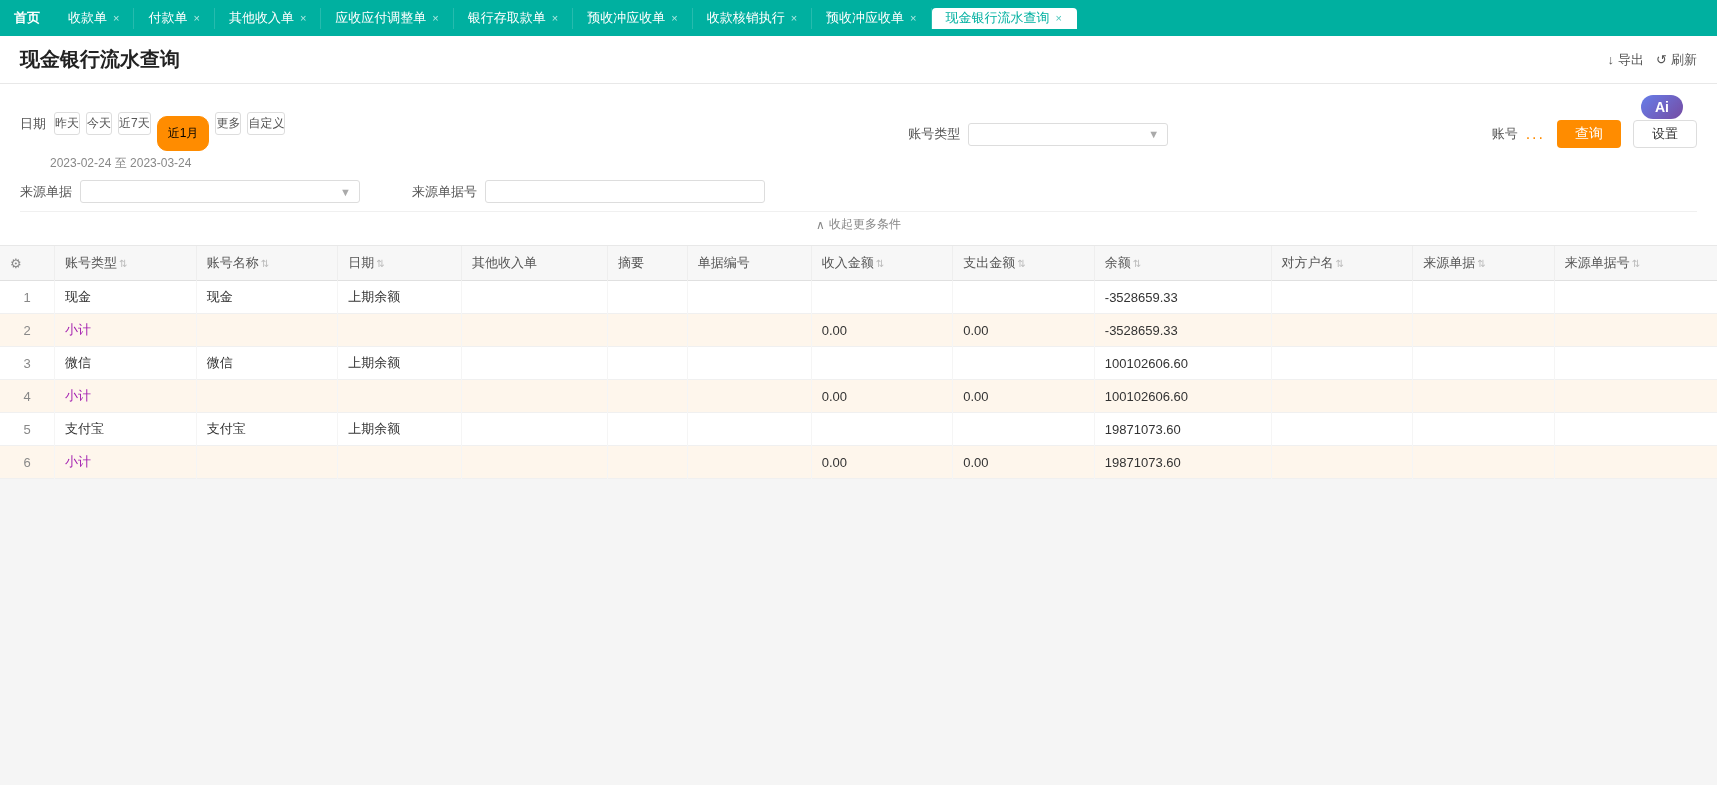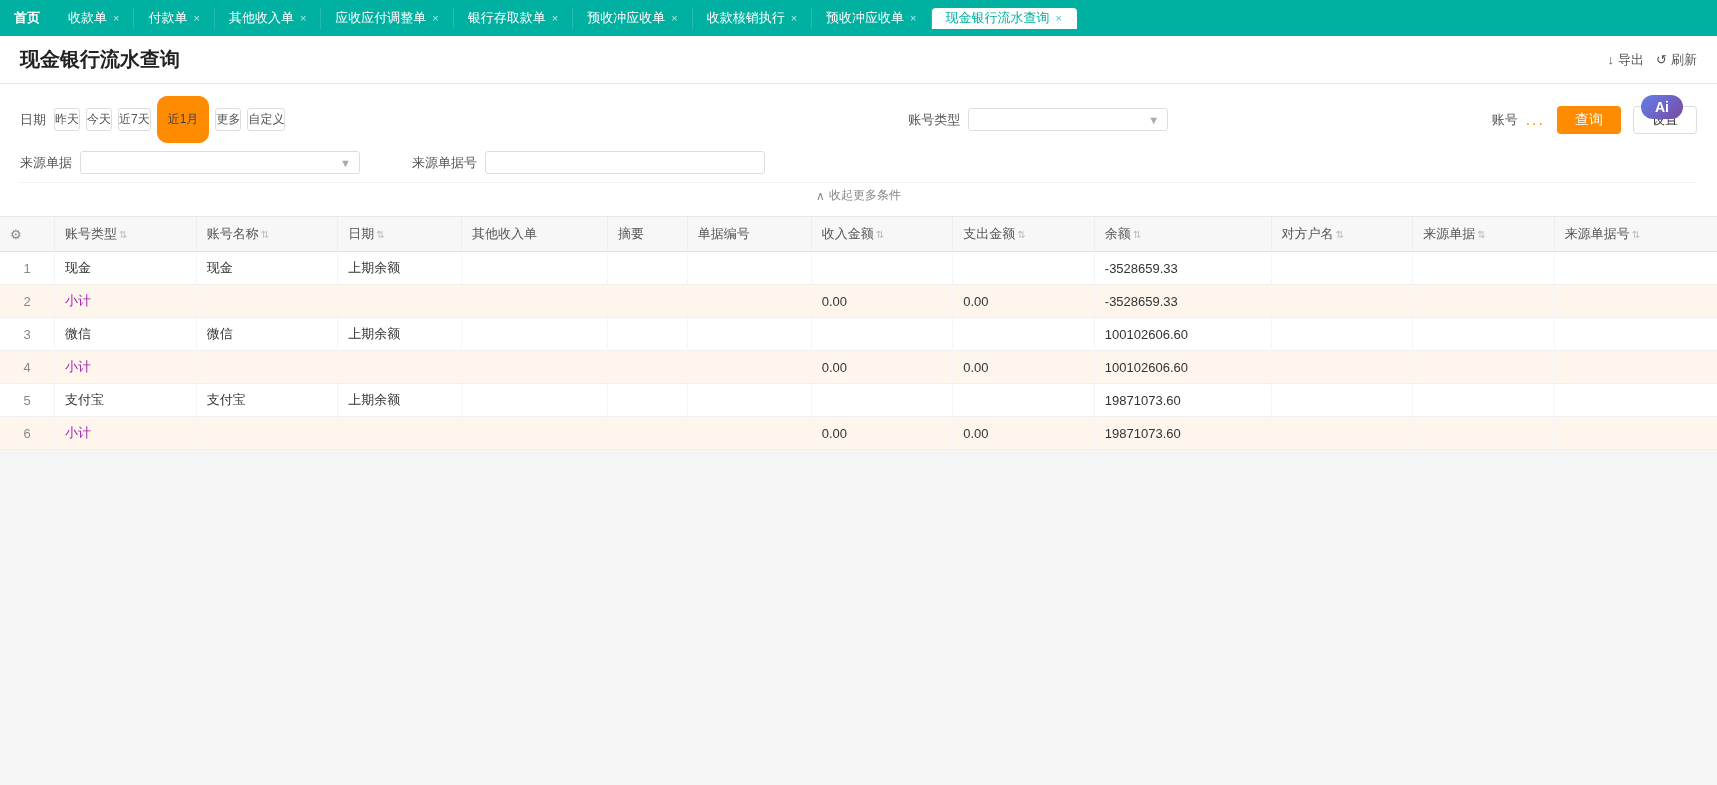--- a/index.html
+++ b/index.html
@@ -100,24 +100,25 @@
       padding: 2px 0;
       border: 1px solid #ddd;
       border-radius: 3px;
       background: #fff;
       cursor: pointer;
       font-size: 12px;
       color: #555;
     }
     .date-btn.active-month {
       background: #ff8c00;
-      color: #404040;
+      color: #000000;
       border-color: #ff8c00;
       border-radius: 10px;
-      padding: 14px 10px;
+      padding: 8px 10px;
+      margin-top: 20px;
     }
     .date-range {
       font-size: 12px;
       color: #888;
       margin-top: 2px;
       padding-left: 30px;
     }
     .filter-select {
       display: flex;
       align-items: center;
@@ -306,20 +307,21 @@
         <span class="filter-label">日期</span>
         <div class="date-shortcuts" id="date-shortcuts-container">
             <button class="date-btn">昨天</button>
             <button class="date-btn">今天</button>
             <button class="date-btn">近7天</button>
             <button class="date-btn active-month">近1月</button>
             <button class="date-btn">更多</button>
             <button class="date-btn">自定义</button>
           </div>
       </div>
+      <div class="date-range">2023-02-24 至 2023-03-24</div>
     </div>
 
     <div style="flex:1;"></div>
 
     <div style="display:flex;align-items:center;gap:8px;">
       <span class="filter-label">账号类型</span>
       <div class="filter-select" style="min-width:200px;">
         <span>&nbsp;</span>
         <span class="arrow">▼</span>
       </div>

